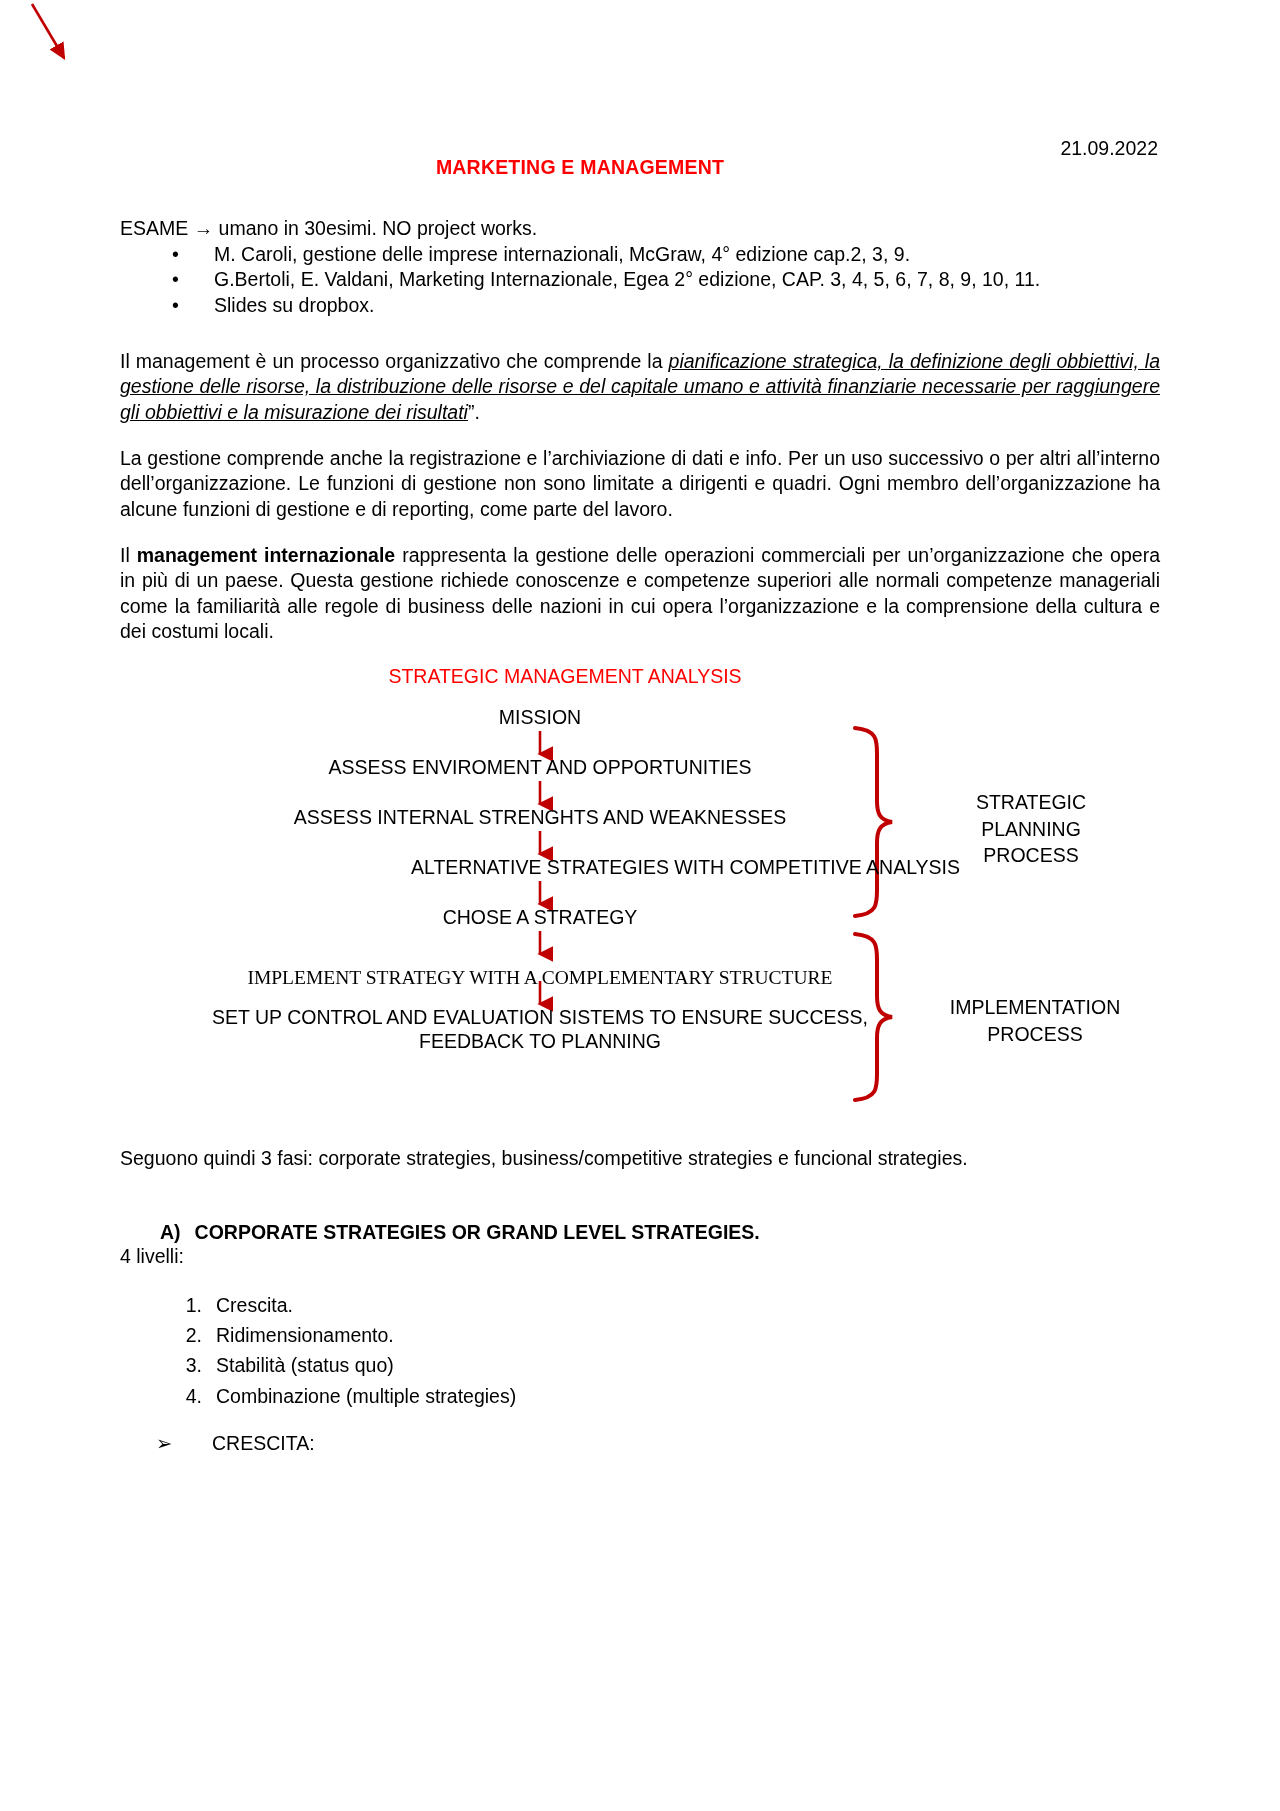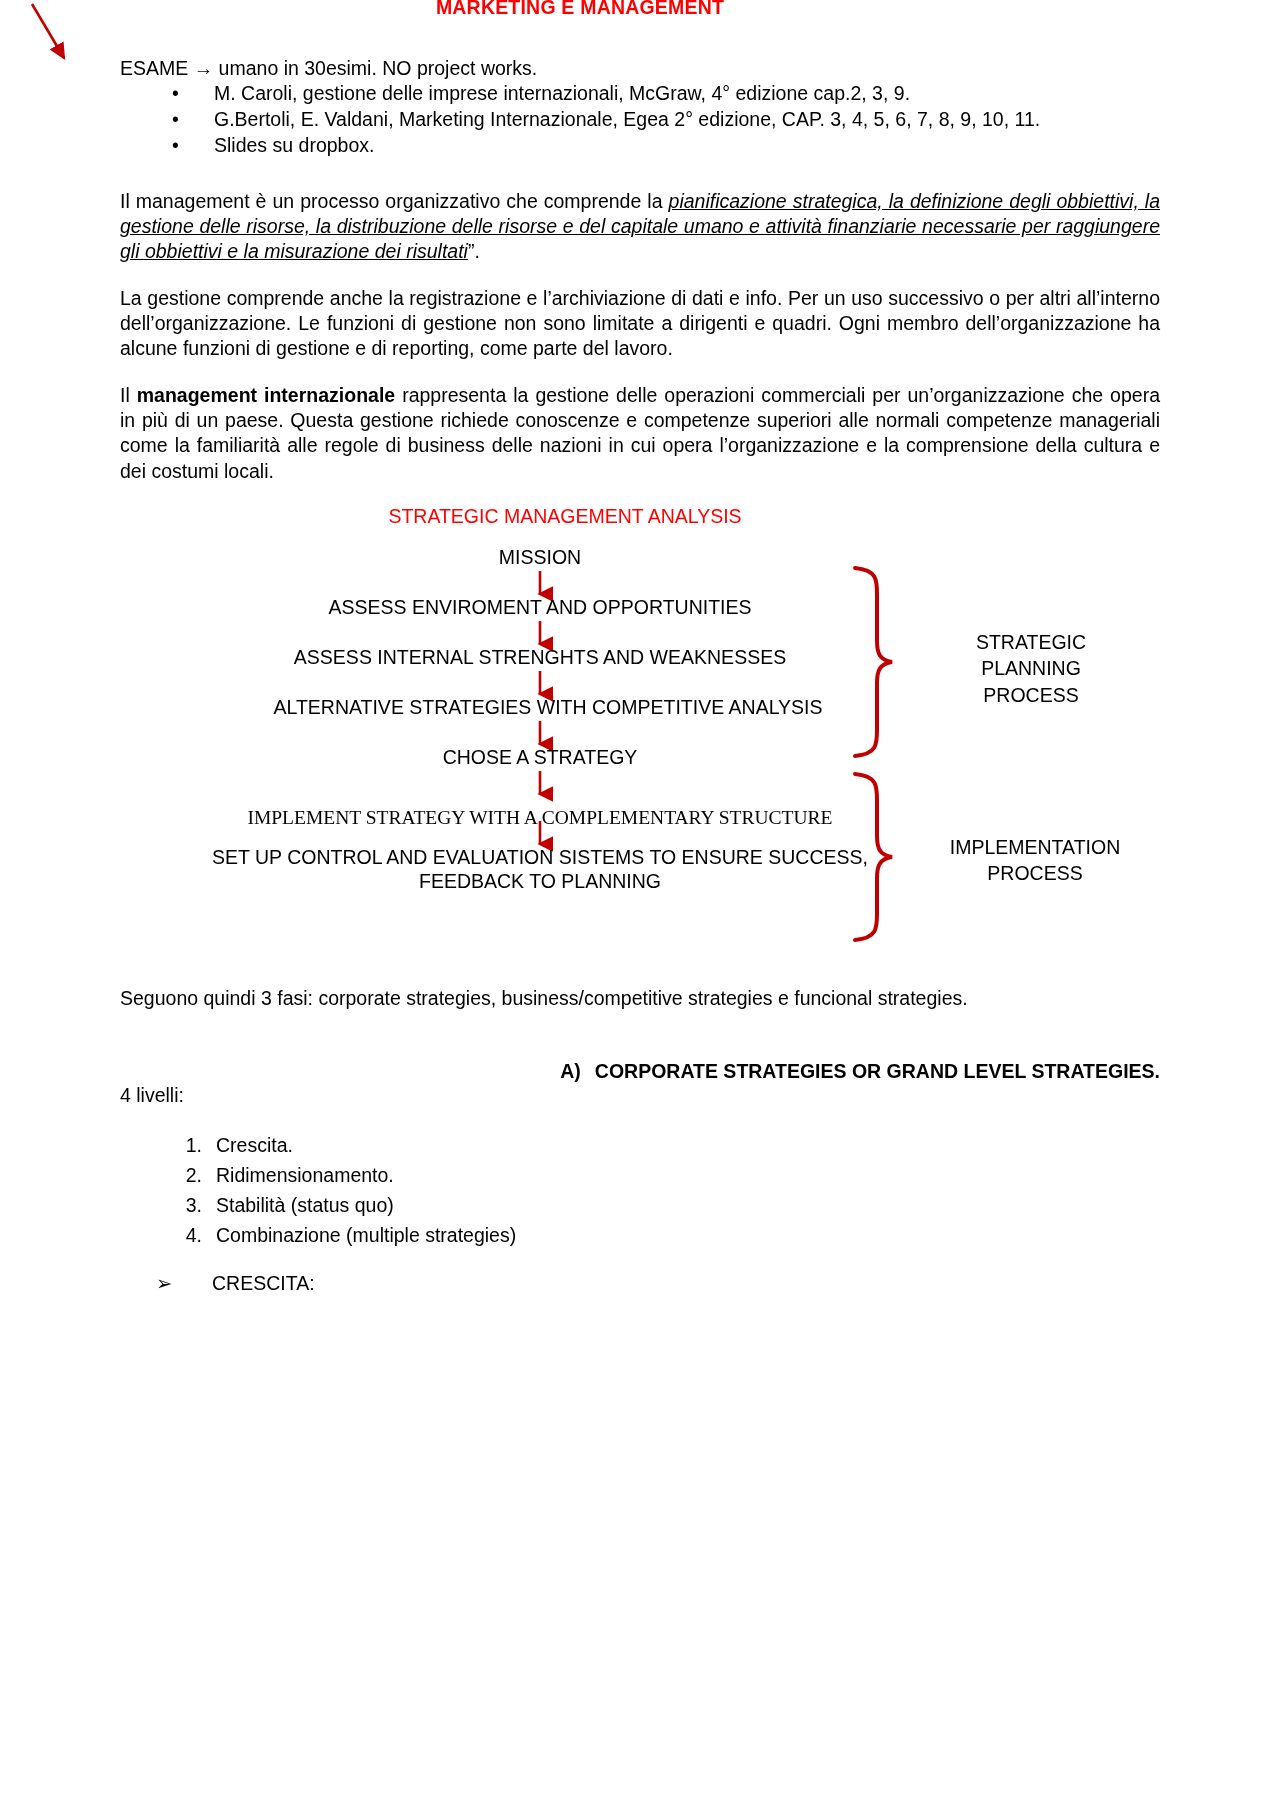--- a/index.html
+++ b/index.html
@@ -159,21 +159,20 @@
     text-align: center;
     white-space: pre-line;
   }
   #brace-label-strategic { left: 796px; top: 83px; width: 230px; }
   #brace-label-implementation { left: 770px; top: 288px; width: 290px; }
 
   .heading-a {
     font-size: 19.5px;
     font-weight: bold;
     padding-left: 40px;
-    text-align: right;
   }
   .heading-a .letter { margin-right: 14px; }
 
   .arrow-item {
     font-size: 19.5px;
     padding-left: 36px;
     position: relative;
   }
   .arrow-item .arrow-glyph {
     position: absolute;
@@ -194,20 +193,21 @@
     <defs>
       <marker id="annoHead" markerWidth="7" markerHeight="7" refX="5.6" refY="3.1" orient="auto">
         <path d="M0,0 L6.5,3.1 L0,6.2 z" fill="#C00000"></path>
       </marker>
     </defs>
     <line x1="12" y1="4" x2="44" y2="58" stroke="#C00000" stroke-width="2.6" marker-end="url(#annoHead)"></line>
   </svg>
 
   <div class="content">
 
+    <div class="date-line">21.09.2022</div>
 
     <div class="doc-title">MARKETING E MANAGEMENT</div>
 
     <div class="gap-m"></div>
 
     <div class="para">ESAME → umano in 30esimi. NO project works.</div>
 
     <ul class="bullets">
       <li>
         <span class="bullet-dot">•</span>
@@ -258,21 +258,21 @@
           <line x1="420" y1="175" x2="420" y2="198"></line>
           <line x1="420" y1="225" x2="420" y2="248"></line>
           <line x1="420" y1="275" x2="420" y2="298"></line>
         </g>
       </svg>
 
       <div class="flow-col">
         <div class="flow-step" style="position:absolute; left:0; top:0; width:840px;">MISSION</div>
         <div class="flow-step" style="position:absolute; left:0; top:50px; width:840px;">ASSESS ENVIROMENT AND OPPORTUNITIES</div>
         <div class="flow-step" style="position:absolute; left:0; top:100px; width:840px;">ASSESS INTERNAL STRENGHTS AND WEAKNESSES</div>
-        <div class="flow-step" style="position:absolute; left:8px; top:150px; width:840px;">ALTERNATIVE STRATEGIES WITH COMPETITIVE ANALYSIS</div>
+        <div class="flow-step" style="position:absolute; left:0; top:150px; width:840px;text-align:right;">ALTERNATIVE STRATEGIES WITH COMPETITIVE ANALYSIS</div>
         <div class="flow-step" style="position:absolute; left:0; top:200px; width:840px;">CHOSE A STRATEGY</div>
         <div class="flow-step" style="position:absolute; left:0; top:260px; width:840px;font-family:Liberation Serif, serif;">IMPLEMENT STRATEGY WITH A COMPLEMENTARY STRUCTURE</div>
         <div class="flow-step" style="position:absolute; left:0; top:300px; width:840px; white-space:pre-line;">SET UP CONTROL AND EVALUATION SISTEMS TO ENSURE SUCCESS,
 FEEDBACK TO PLANNING</div>
       </div>
 
       <svg class="brace-layer" viewBox="0 0 1040 400">
         <g fill="none" stroke="#C00000" stroke-width="4" stroke-linecap="round">
 
           <path d="M 735 22

